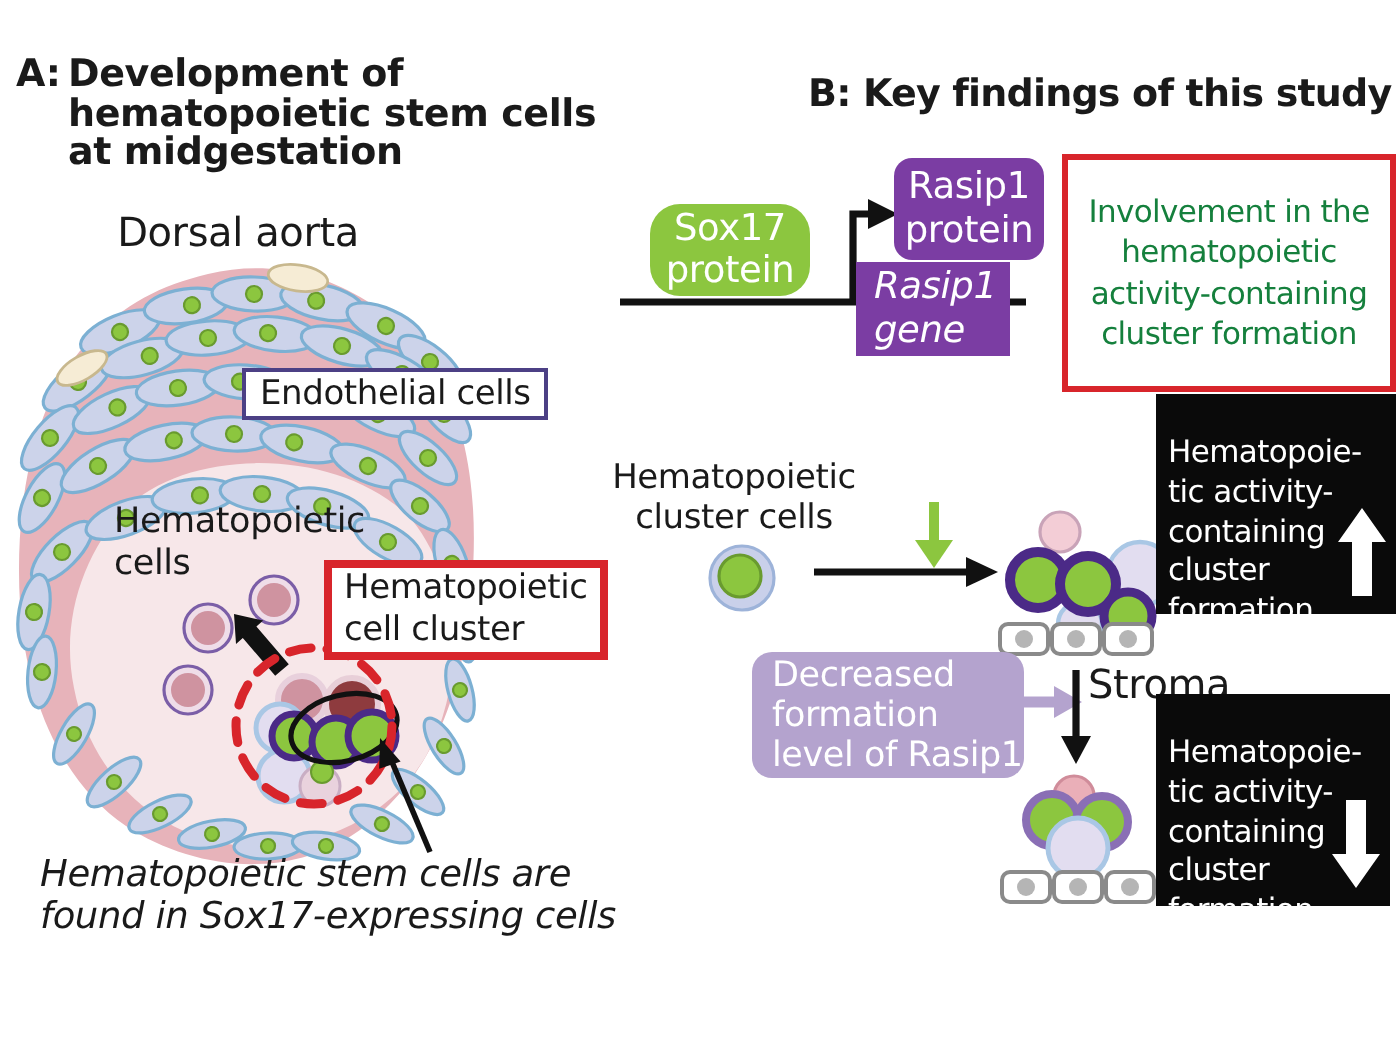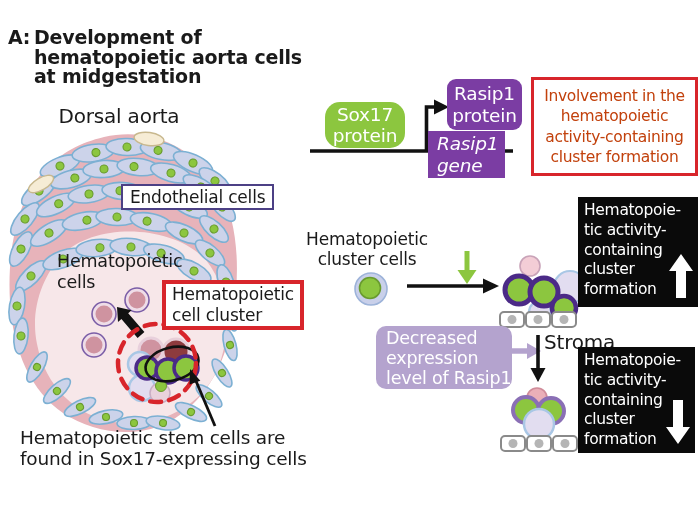--- a/index.html
+++ b/index.html
@@ -11,41 +11,41 @@
   .ml{white-space:pre-line;}
   
   .title-a{left:8px;top:28px;display:flex;font-weight:bold;font-size:19px;line-height:19.5px;}
   .title-a .pre{width:26px;flex:none;}
   .dorsal{left:47px;top:104px;width:144px;text-align:center;font-weight:normal;font-size:20px;}
   .endo-label{left:121px;top:156px;background:#fff;border:2.5px solid #4c4085;padding:1px 7px;
               font-size:17px;z-index:2;margin-top:28px;}
   .hema-cells{left:57px;top:251px;font-size:17.5px;line-height:1.2;z-index:2;}
   .cluster-label{left:162px;top:280px;background:#fff;border:4px solid #d8252b;padding:0px 6px;
                  font-size:17px;line-height:1.24;z-index:3;}
-  .caption{left:20px;top:427px;font-size:18.5px;line-height:1.16;}
+  .caption{left:20px;top:427px;font-size:18.5px;line-height:1.16;font-style:italic;}
   
   .title-b{left:404px;top:36px;font-weight:bold;font-size:19px;letter-spacing:-0.4px;}
   .transcription{left:305px;top:59px;width:128px;text-align:center;font-size:16.5px;line-height:1.18;}
   .sox-box{left:325px;top:102px;width:80px;height:46px;background:#8cc63f;color:#fff;border-radius:15px;
            display:flex;align-items:center;justify-content:center;text-align:center;font-size:18.5px;line-height:1.15;z-index:2;}
   .rasip-protein{left:447px;top:79px;width:75px;height:51px;background:#7b3da3;color:#fff;border-radius:9px;
            display:flex;align-items:center;justify-content:center;text-align:center;font-size:18.5px;line-height:1.15;z-index:2;}
   .rasip-gene{left:428px;top:131px;width:77px;height:47px;background:#7b3da3;color:#fff;font-style:italic;
            font-size:18.5px;line-height:1.2;padding:2px 0 0 9px;z-index:2;}
-  .findings{left:531px;top:77px;width:167px;height:99px;border:3.5px solid #d8252b;color:#c2410c;
+  .findings{left:531px;top:77px;width:167px;height:119px;border:3.5px solid #d8252b;color:#15803d;
            display:flex;align-items:center;justify-content:center;text-align:center;
            font-size:15.5px;line-height:1.3;letter-spacing:-0.3px;}
   .cluster-cells{left:296px;top:229px;width:142px;text-align:center;font-size:17px;line-height:1.18;}
   .intro-box{left:433px;top:198px;width:113px;height:53px;background:#8cc63f;color:#fff;border-radius:10px;
            display:flex;align-items:center;justify-content:center;text-align:center;font-size:17.5px;line-height:1.2;}
   .decreased-box{left:376px;top:326px;width:136px;height:63px;background:#b4a3ce;color:#fff;border-radius:10px;
            font-size:17.5px;line-height:1.15;padding:2px 0 0 10px;}
   .stroma{left:544px;top:330px;font-size:20px;}
   .blackbox{background:#0a0a0a;color:#fff;font-size:15.5px;line-height:19.8px;letter-spacing:-0.3px;
-            padding:4px 6px;}
+            padding:20px 6px;}
   .bb-up{left:578px;top:197px;width:120px;height:110px;}
   .bb-down{left:578px;top:347px;width:117px;height:106px;}
   .bb-arrow{position:absolute;right:5px;bottom:9px;}
   
   .endo ellipse{fill:#ccd3ea;stroke:#7cb0d3;stroke-width:1.6;}
   .endo circle{fill:#8cc63f;stroke:#699b2f;stroke-width:1.1;}
   .cream ellipse{fill:#f6ecd5;stroke:#c8b88e;stroke-width:1.4;}
   .pcell-out{fill:#efdde8;stroke:#7b5ea7;stroke-width:1.6;}
   .pcell-in{fill:#cf93a0;}
   .gcell{fill:#8cc63f;stroke:#4b2a87;}
@@ -366,46 +366,47 @@
         <circle class="stroma-dot" cx="513" cy="443.5" r="4.5"></circle>
         <circle class="stroma-dot" cx="539" cy="443.5" r="4.5"></circle>
         <circle class="stroma-dot" cx="565" cy="443.5" r="4.5"></circle>
       </g>
     </g>
   </svg>
 
   <div class="abs title-a">
     <span class="pre">A:</span>
     <span class="ml">Development of
-hematopoietic aorta cells
+hematopoietic stem cells
 at midgestation</span>
   </div>
   <div class="abs dorsal">Dorsal aorta</div>
   <div class="abs endo-label">Endothelial cells</div>
   <div class="abs hema-cells ml">Hematopoietic
 cells</div>
   <div class="abs cluster-label ml">Hematopoietic
 cell cluster</div>
   <div class="abs caption ml">Hematopoietic stem cells are
 found in Sox17-expressing cells</div>
 
+  <div class="abs title-b">B: Key findings of this study</div>
   <div class="abs sox-box ml">Sox17
 protein</div>
   <div class="abs rasip-protein ml">Rasip1
 protein</div>
   <div class="abs rasip-gene ml">Rasip1
 gene</div>
   <div class="abs findings ml">Involvement in the
 hematopoietic
 activity-containing
 cluster formation</div>
   <div class="abs cluster-cells ml">Hematopoietic
 cluster cells</div>
   <div class="abs decreased-box ml">Decreased
-expression
+formation
 level of Rasip1</div>
   <div class="abs stroma">Stroma</div>
 
   <div class="abs blackbox bb-up">
     <span class="ml">Hematopoie-
 tic activity-
 containing
 cluster
 formation</span>
     <svg class="bb-arrow" width="24" height="44" viewBox="0 0 24 44">

